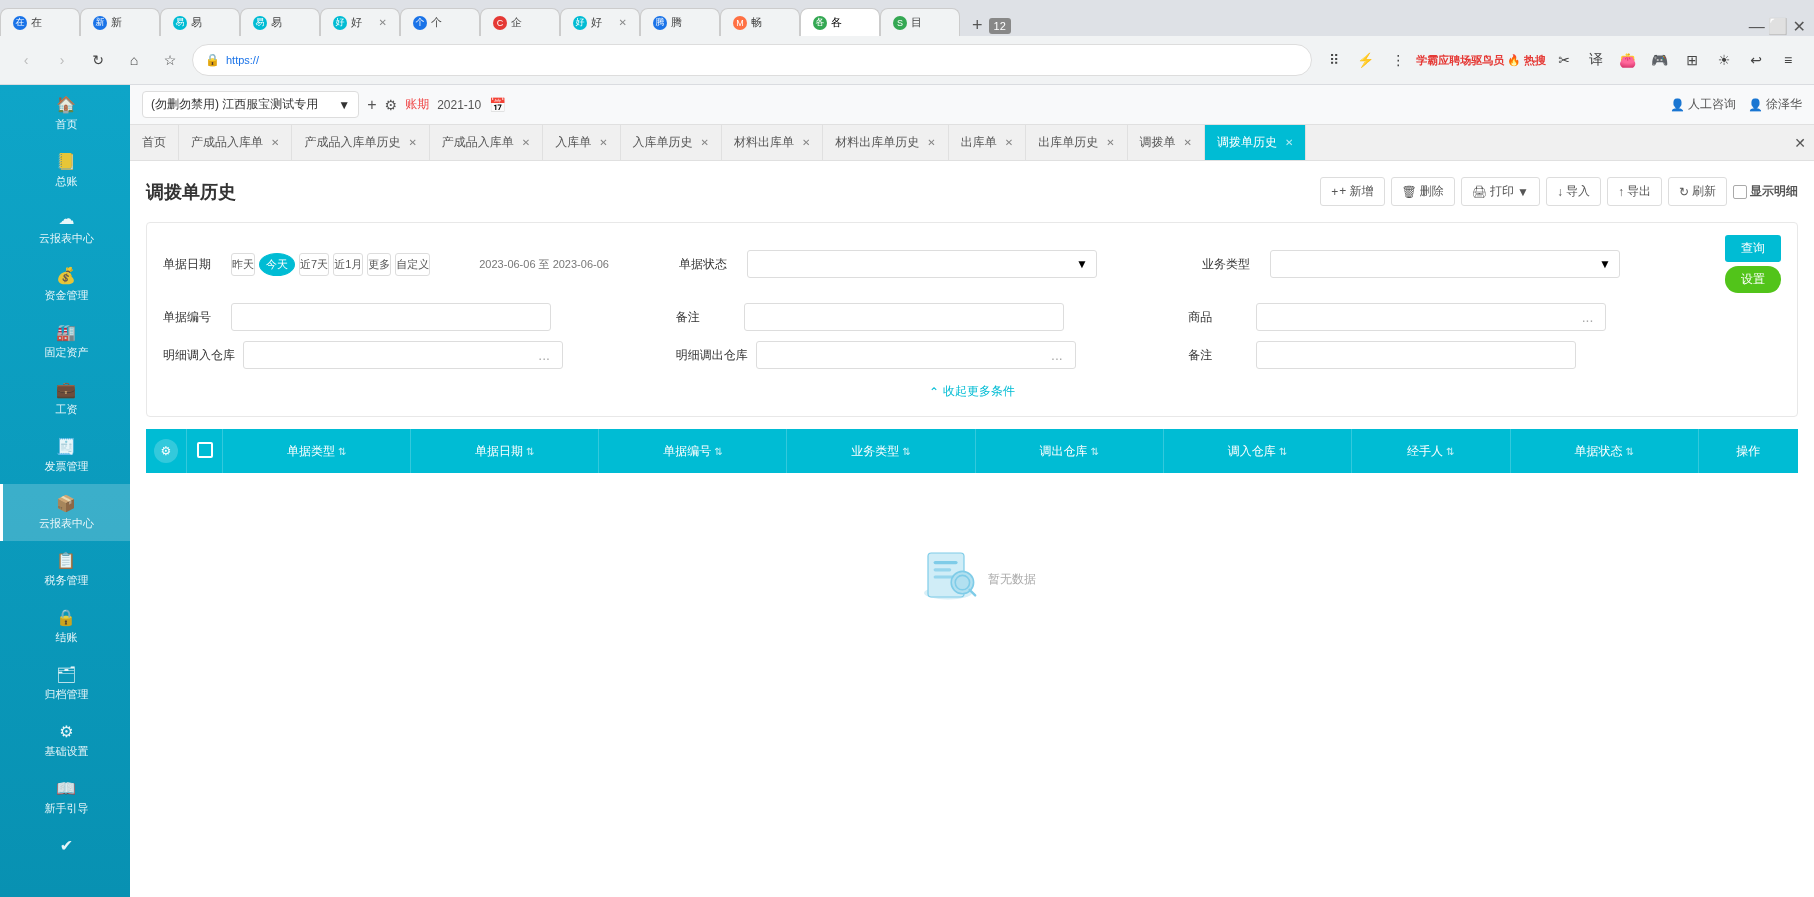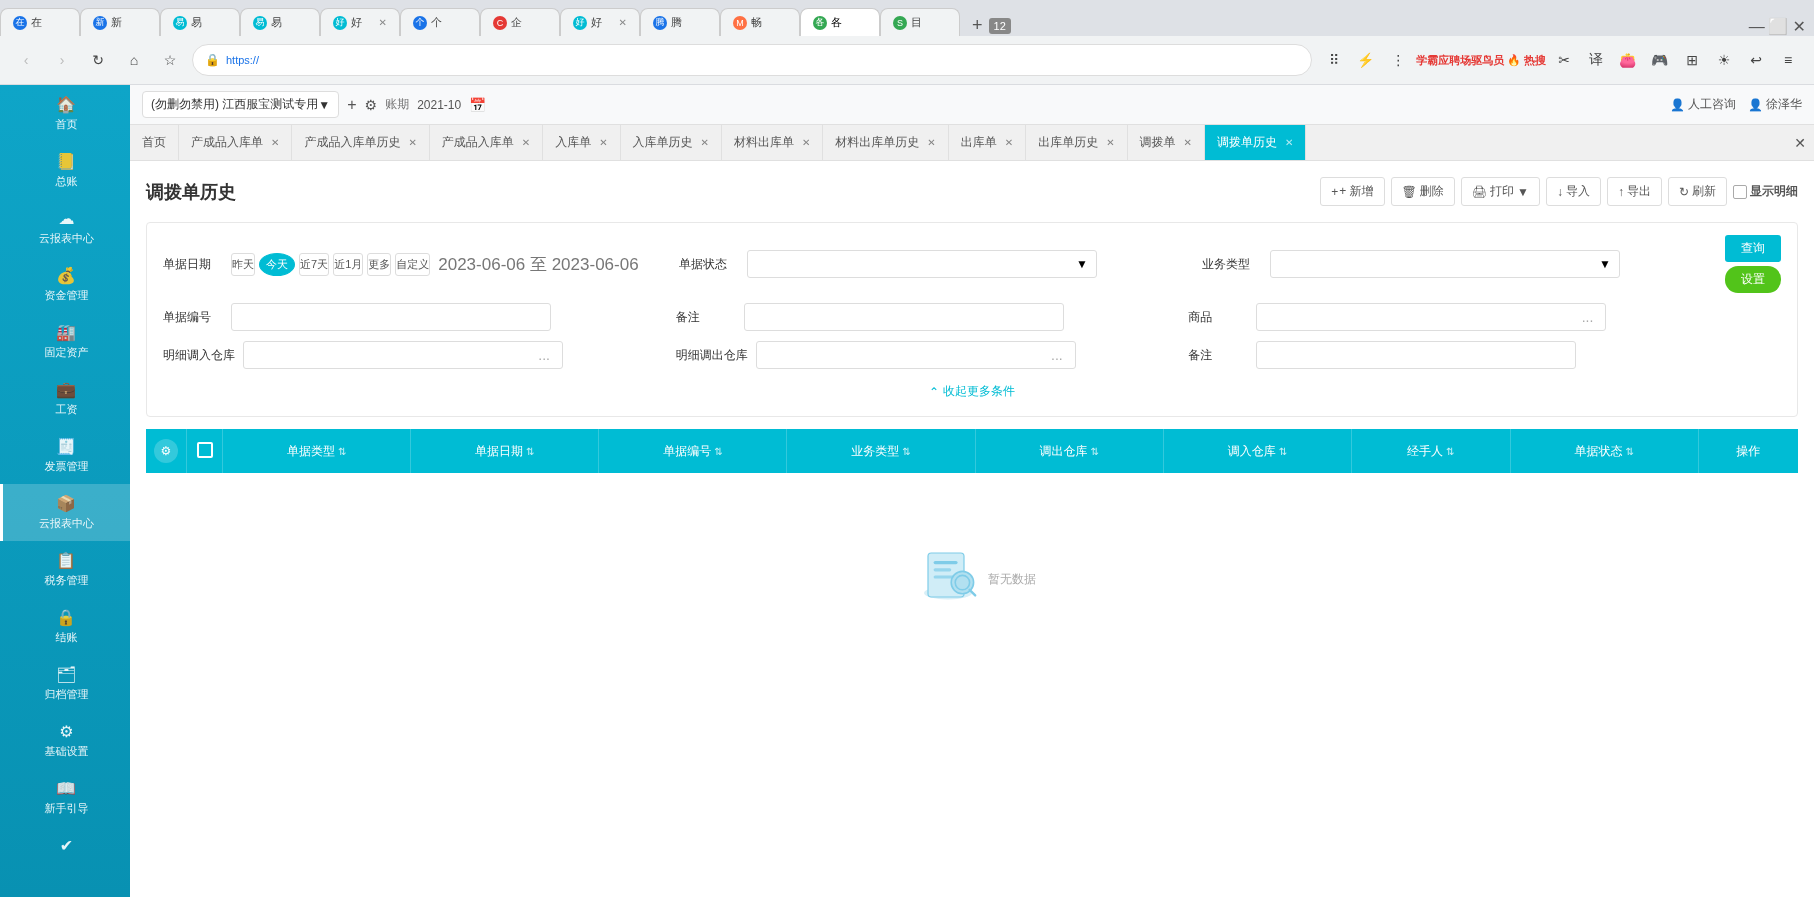--- a/index.html
+++ b/index.html
@@ -39,21 +39,21 @@
     .sidebar-item { display: flex; flex-direction: column; align-items: center; padding: 10px 4px; cursor: pointer; color: rgba(255,255,255,0.9); font-size: 12px; gap: 3px; border-left: 3px solid transparent; }
     .sidebar-item.active { background: rgba(255,255,255,0.2); border-left-color: white; }
     .sidebar-item-icon { font-size: 16px; }
     .sidebar-item-label { font-size: 11px; text-align: center; }
 
     
     .main-content { flex: 1; display: flex; flex-direction: column; background: #fff; overflow: hidden; }
 
     
     .top-bar { display: flex; align-items: center; padding: 0 12px; height: 40px; background: #f8f9fa; border-bottom: 1px solid #e0e0e0; gap: 8px; }
-    .company-selector { display: flex; align-items: center; gap: 0; padding: 4px 8px; border: 1px solid #ddd; border-radius: 4px; background: white; cursor: pointer; font-size: 12px; color: #333; }
+    .company-selector { display: flex; align-items: center; gap: 20px; padding: 4px 8px; border: 1px solid #ddd; border-radius: 4px; background: white; cursor: pointer; font-size: 12px; color: #333; }
     .top-bar-actions { display: flex; align-items: center; gap: 12px; margin-left: auto; }
     .service-btn { font-size: 12px; color: #555; cursor: pointer; display: flex; align-items: center; gap: 3px; }
     .user-btn { font-size: 12px; color: #555; cursor: pointer; display: flex; align-items: center; gap: 3px; }
 
     
     .tab-nav { display: flex; align-items: center; background: #f0f0f0; border-bottom: 1px solid #e0e0e0; overflow-x: auto; height: 36px; flex-shrink: 0; }
     .page-tab { display: flex; align-items: center; padding: 0 12px; height: 36px; font-size: 12px; color: #555; cursor: pointer; white-space: nowrap; border-right: 1px solid #e0e0e0; gap: 4px; }
     .page-tab.active { background: #00bcd4; color: white; }
     .page-tab .tab-x { font-size: 10px; margin-left: 4px; opacity: 0.7; cursor: pointer; }
     .tab-nav-close { margin-left: auto; padding: 0 8px; font-size: 14px; color: #555; cursor: pointer; }
@@ -65,21 +65,21 @@
     .show-all-btn { display: flex; align-items: center; gap: 3px; font-size: 12px; color: #555; cursor: pointer; }
 
     
     .filter-area { background: white; border: 1px solid #e8e8e8; border-radius: 4px; padding: 12px 16px; margin-bottom: 12px; }
     .filter-row { display: flex; align-items: center; gap: 16px; margin-bottom: 10px; }
     .filter-row:last-child { margin-bottom: 0; }
     .filter-label { font-size: 12px; color: #333; white-space: nowrap; min-width: 60px; }
     .filter-date-btns { display: flex; gap: 4px; align-items: center; }
     .date-btn { padding: 3px 0; border: 1px solid #ddd; border-radius: 3px; background: white; cursor: pointer; font-size: 11px; color: #555; }
     .date-btn.active { background: #00bcd4; color: white; border-color: #00bcd4; border-radius: 50%; padding: 3px 6px; }
-    .date-range-text { font-size: 17px; color: #777; }
+    .date-range-text { font-size: 11px; color: #777; margin-left: 41px; }
     .filter-input { flex: 1; height: 28px; border: 1px solid #ddd; border-radius: 3px; padding: 0 8px; font-size: 12px; outline: none; max-width: 320px; }
     .filter-select-wrapper { display: flex; align-items: center; border: 1px solid #ddd; border-radius: 3px; background: white; height: 28px; padding: 0 8px; min-width: 200px; cursor: pointer; justify-content: space-between; }
     .filter-dots { color: #aaa; font-size: 14px; cursor: pointer; padding: 0 4px; }
     .filter-section { flex: 1; display: flex; align-items: center; gap: 8px; }
     .collapse-btn { display: flex; align-items: center; justify-content: center; gap: 4px; padding: 4px 12px; color: #00bcd4; cursor: pointer; font-size: 12px; border: none; background: none; width: 100%; }
 
     
     .data-table { width: 100%; border-collapse: collapse; }
     .table-header { background: #00bcd4; }
     .table-header th { padding: 10px 8px; color: white; font-size: 12px; text-align: center; border-right: 1px solid rgba(255,255,255,0.2); font-weight: normal; cursor: pointer; white-space: nowrap; }
@@ -267,21 +267,21 @@
 
   <div class="main-content">
 
     <div class="top-bar">
       <div class="company-selector">
         <span>(勿删勿禁用) 江西服宝测试专用</span>
         <span>▼</span>
       </div>
       <button style="background:none;border:none;cursor:pointer;font-size:16px;color:#555;">+</button>
       <button style="background:none;border:none;cursor:pointer;font-size:14px;color:#555;">⚙</button>
-      <span style="font-size:12px;color:#737373;">账期</span>
+      <span style="font-size:12px;color:#ef4444;">账期</span>
       <span style="font-size:12px;color:#555;">2021-10</span>
       <span style="font-size:14px;color:#00bcd4;">📅</span>
       <div class="top-bar-actions">
         <div class="service-btn">
           <span>👤</span>
           <span>人工咨询</span>
         </div>
         <div class="user-btn">
           <span>👤</span>
           <span>徐泽华</span>

